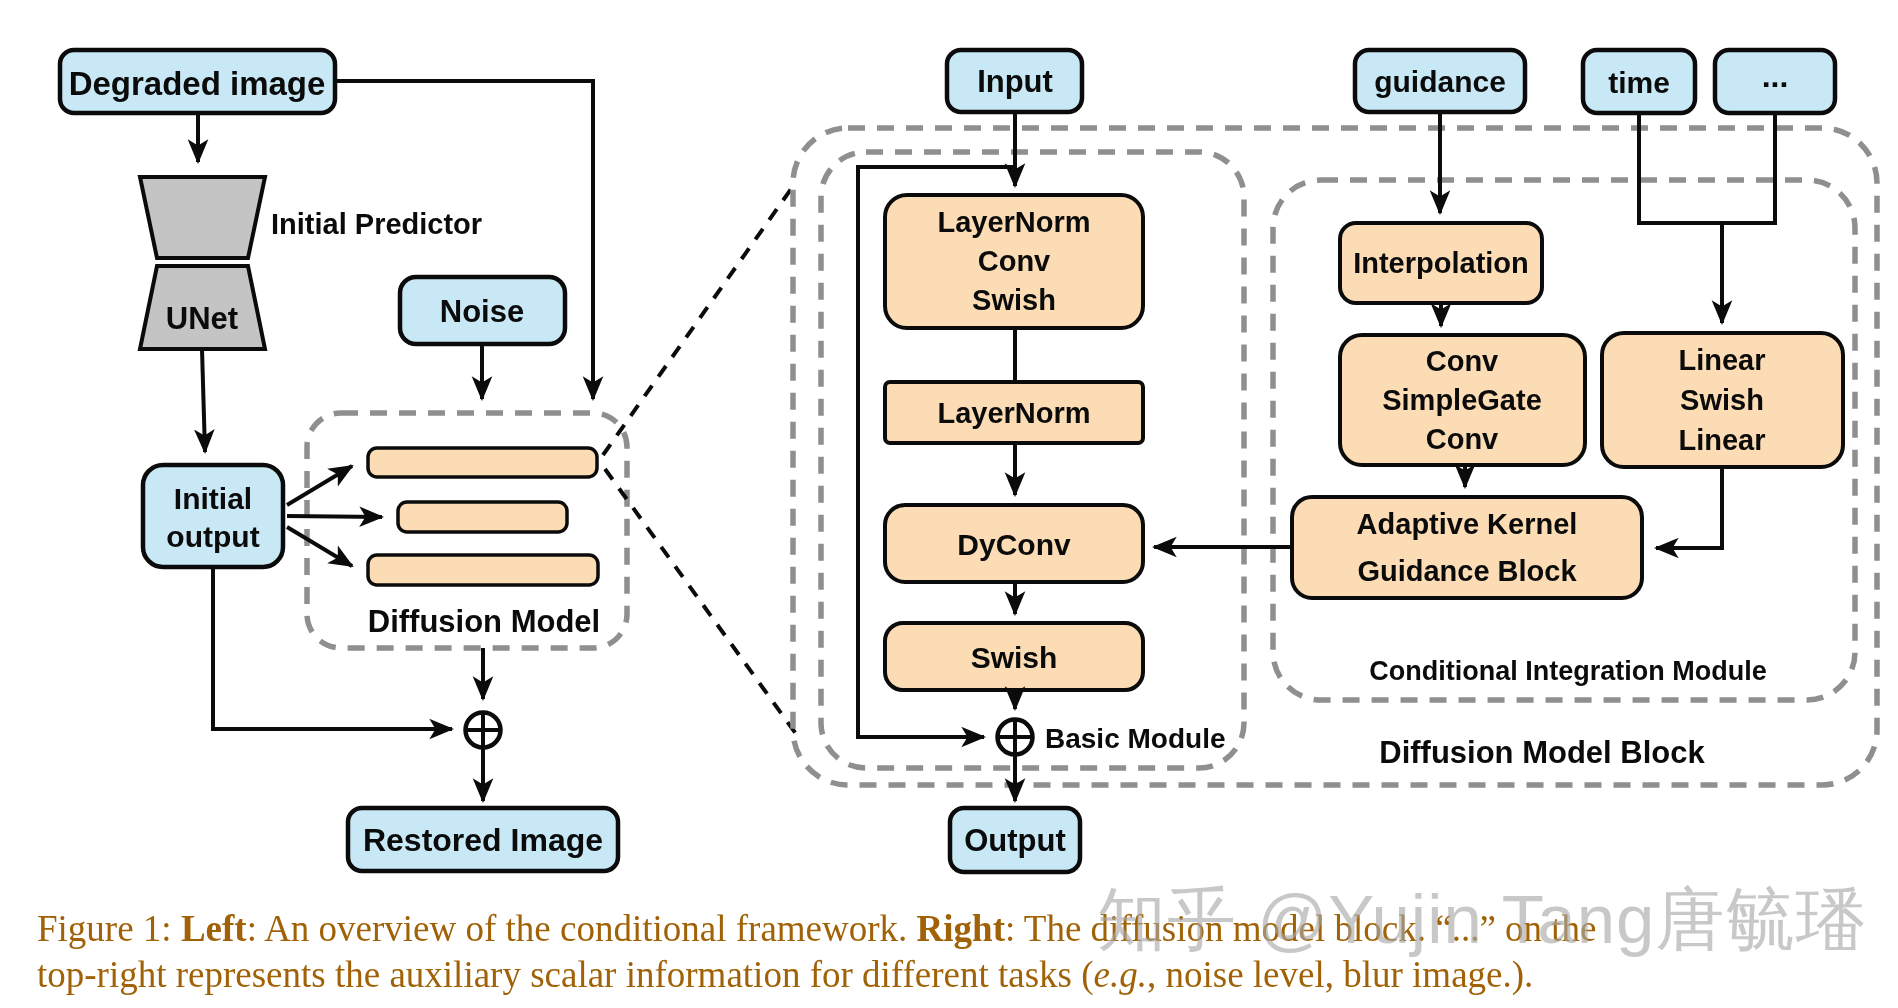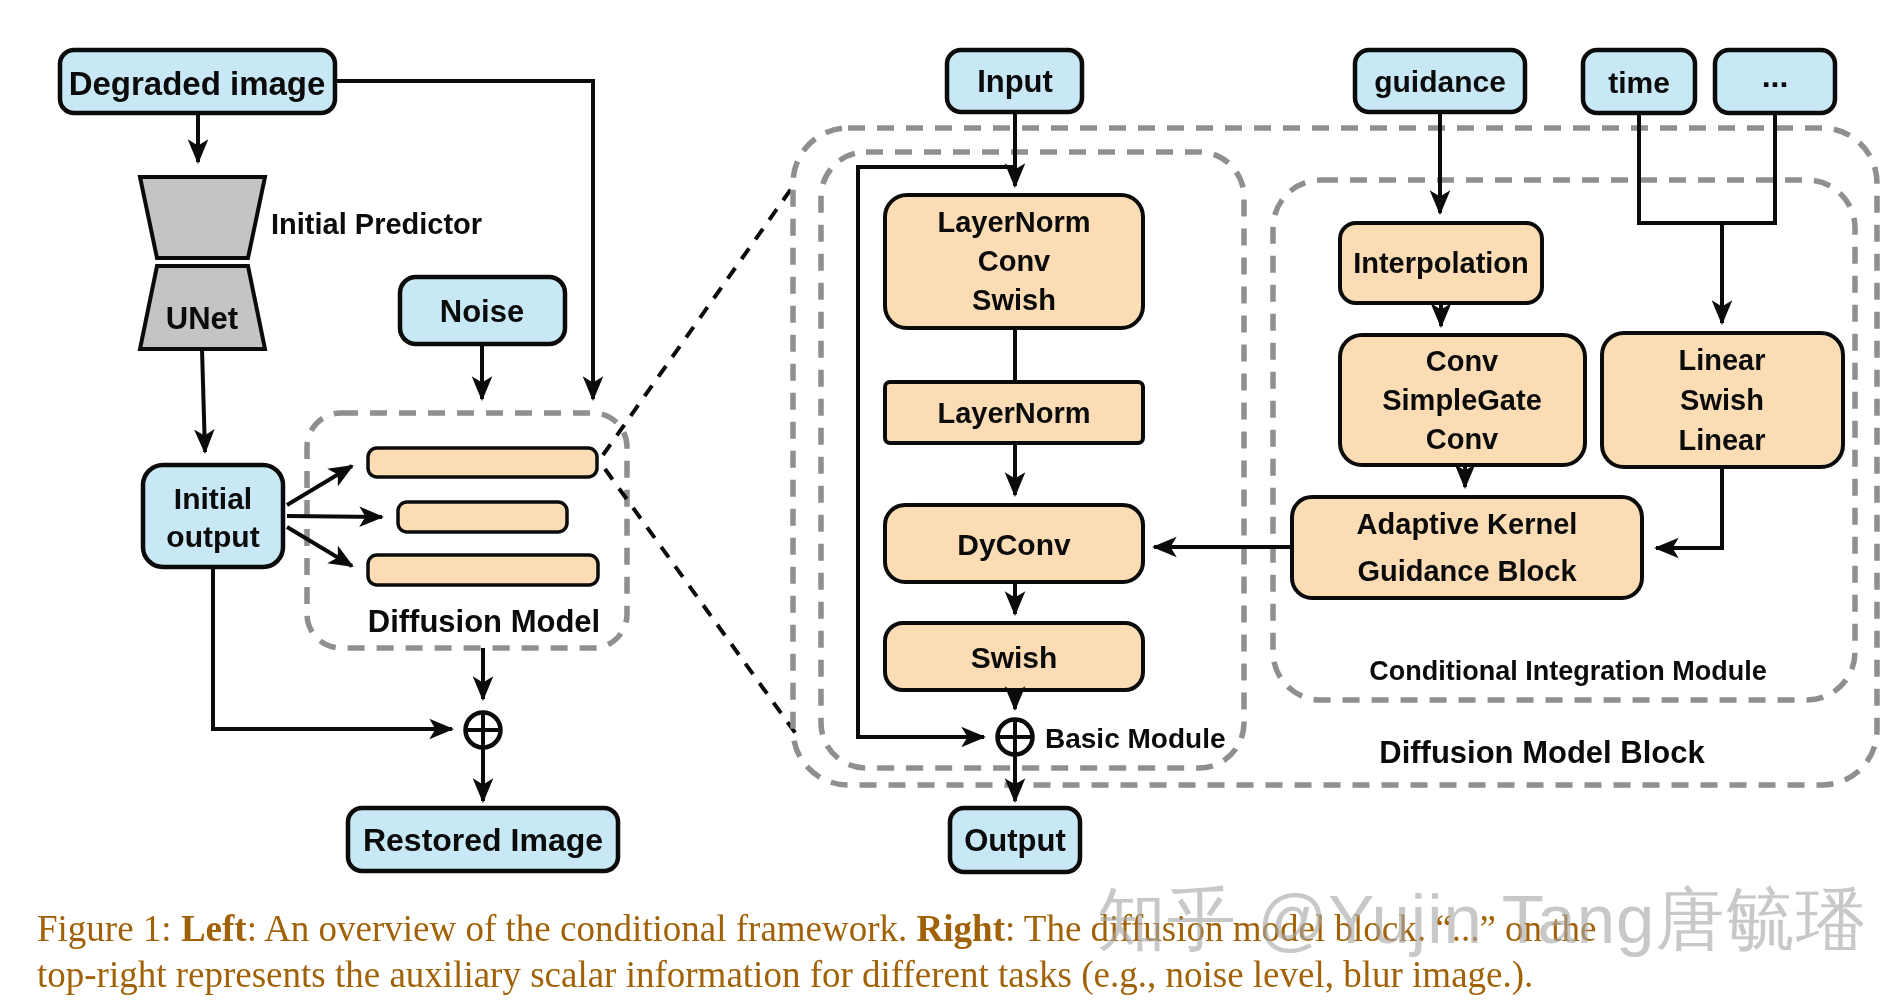--- a/index.html
+++ b/index.html
@@ -17,21 +17,21 @@
   .sum    {fill:#fff;stroke:var(--line-black);stroke-width:4.5;}
   .bt {font-family:"Liberation Sans",sans-serif;font-weight:600;fill:#0b0b0b;
        text-anchor:middle;dominant-baseline:central;}
   .lbl{font-family:"Liberation Sans",sans-serif;font-weight:700;fill:#0b0b0b;
        text-anchor:middle;dominant-baseline:central;}
   .lbl-start{text-anchor:start;}
   
   .caption{position:absolute;left:22px;top:906px;width:1862px;
            font-family:"Liberation Serif",serif;font-size:37px;line-height:46px;color:#a16207;}
   .caption .b{font-weight:bold;}
-  .caption .i{}
+  .caption .i{font-style:italic;}
   
   .watermark{position:absolute;left:1082px;top:874px;font-size:69px;letter-spacing:1px;
              color:var(--watermark-gray);opacity:.62;white-space:nowrap;z-index:5;
              font-family:"Liberation Sans",sans-serif;}
 </style>
 </head>
 <body>
 
 <div class="stage">
 <svg width="1898" height="1008" viewBox="0 0 1898 1008">

